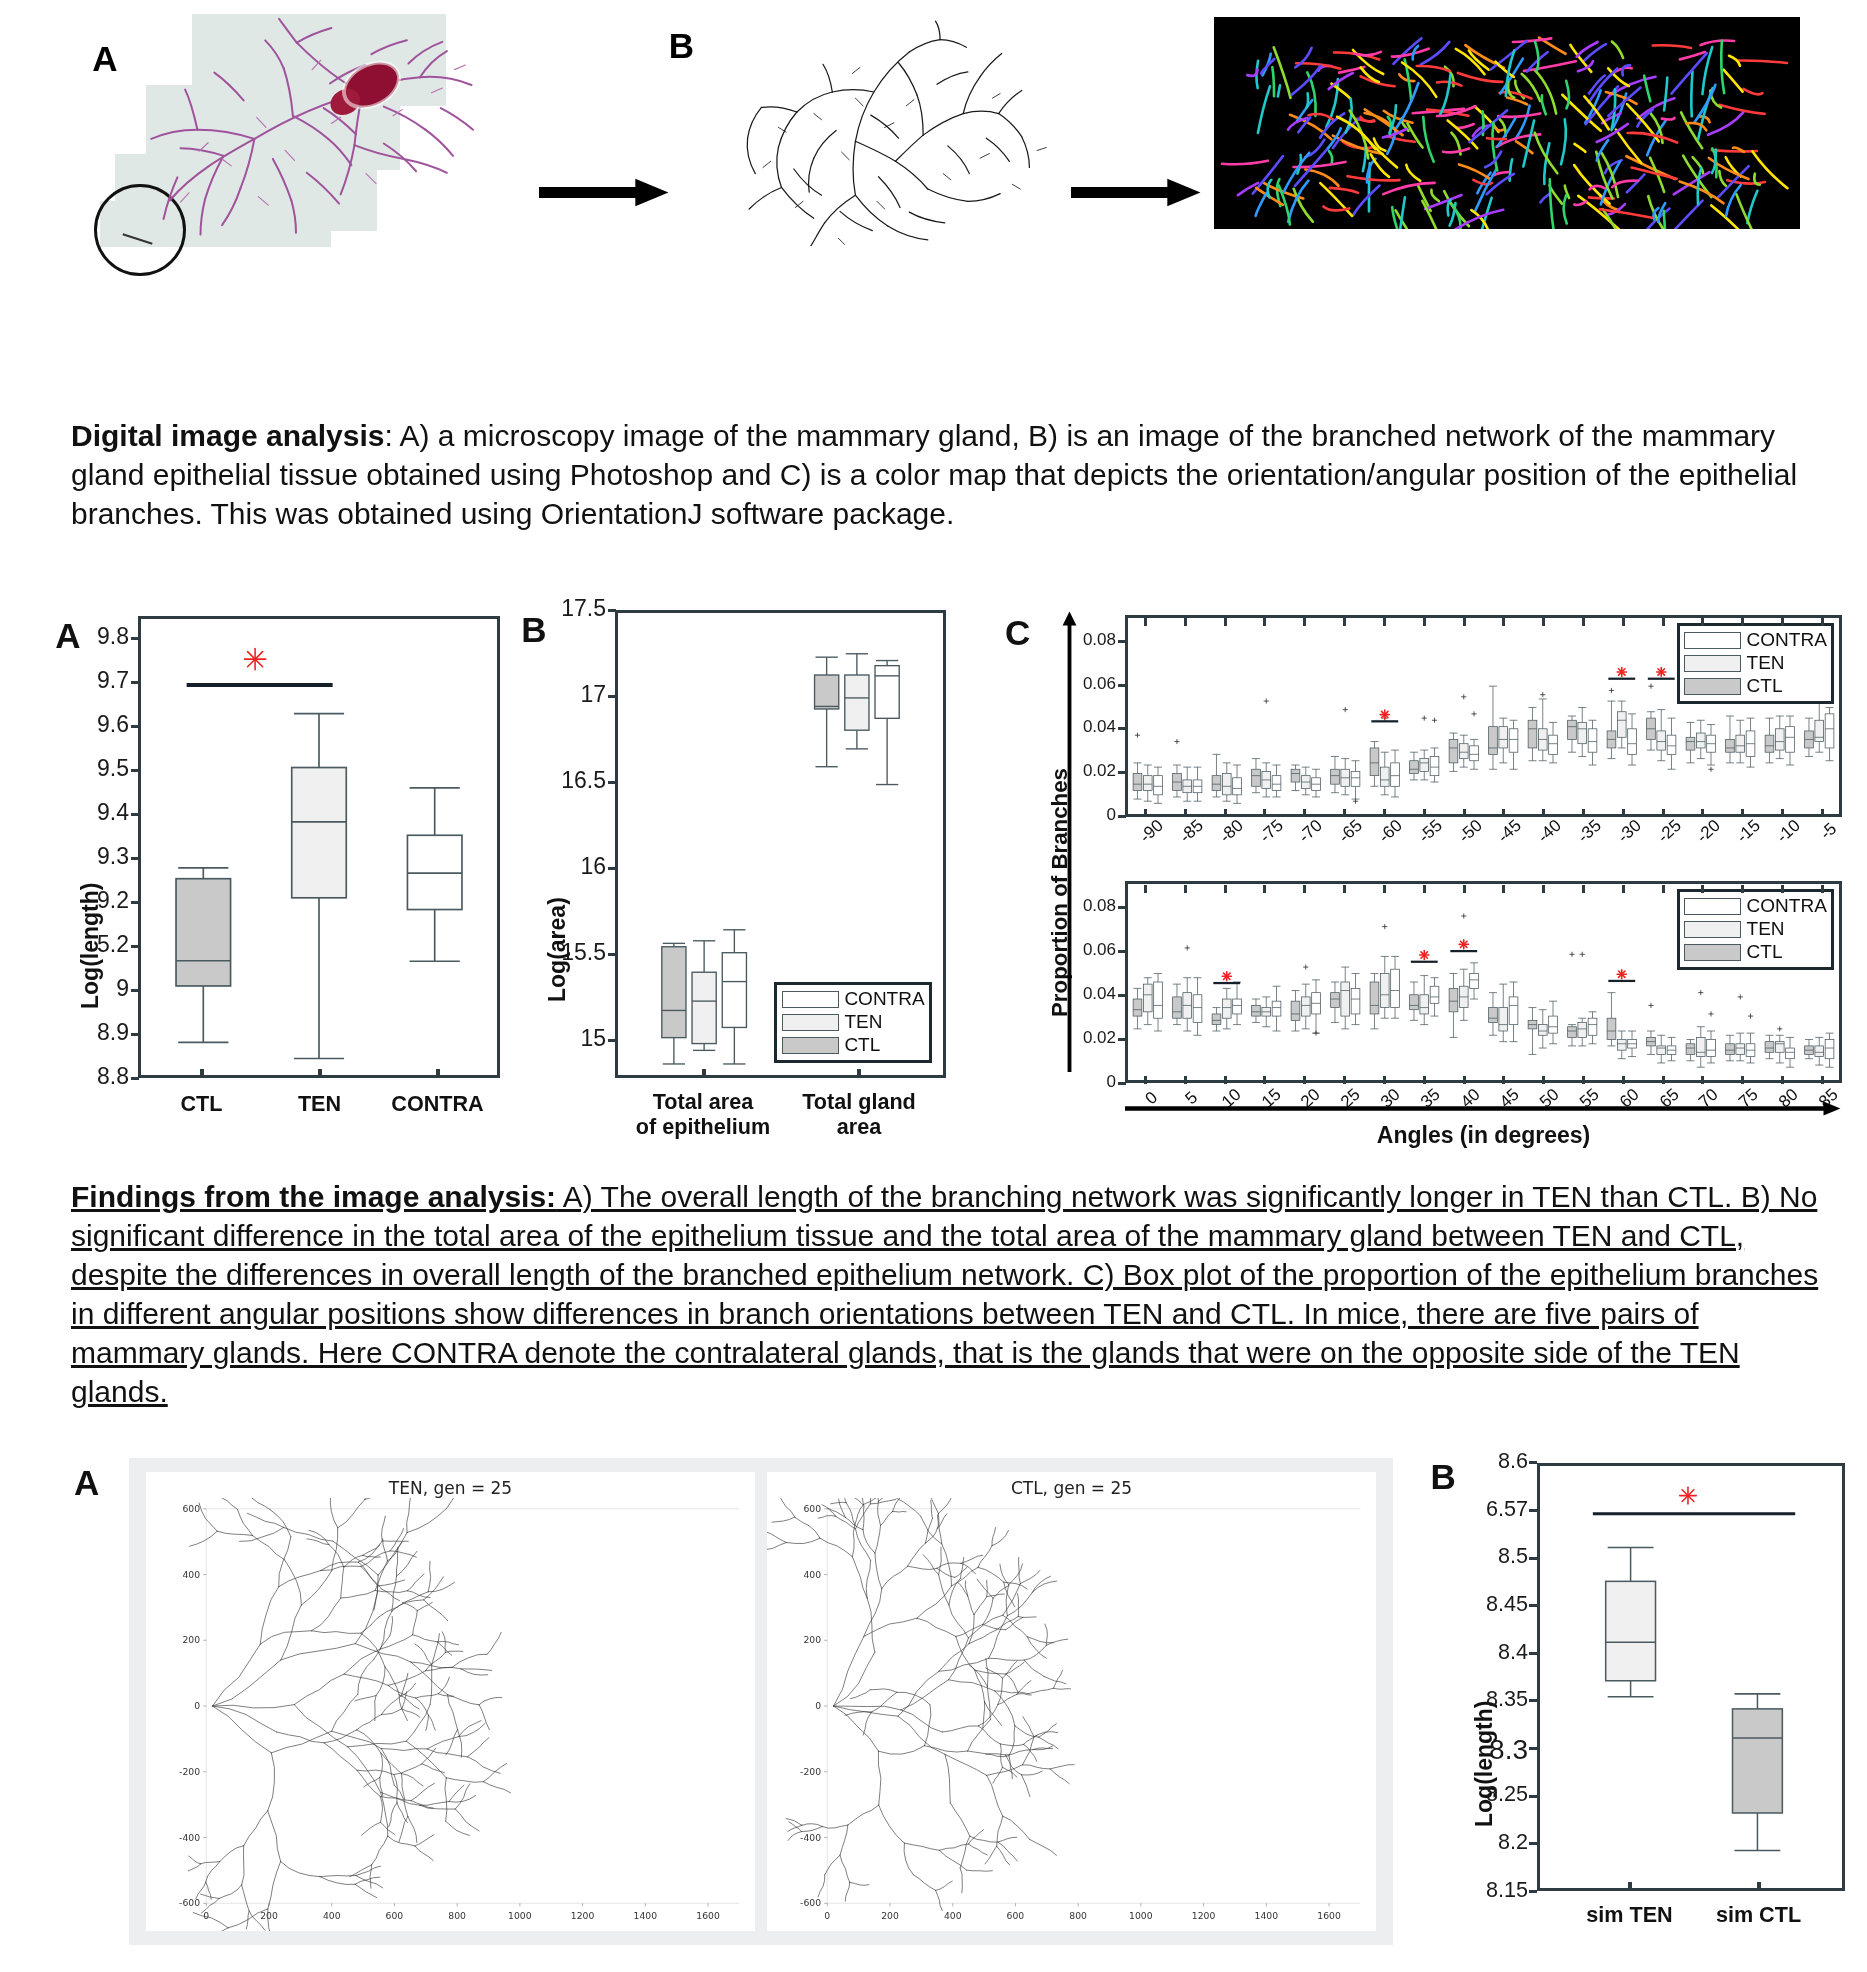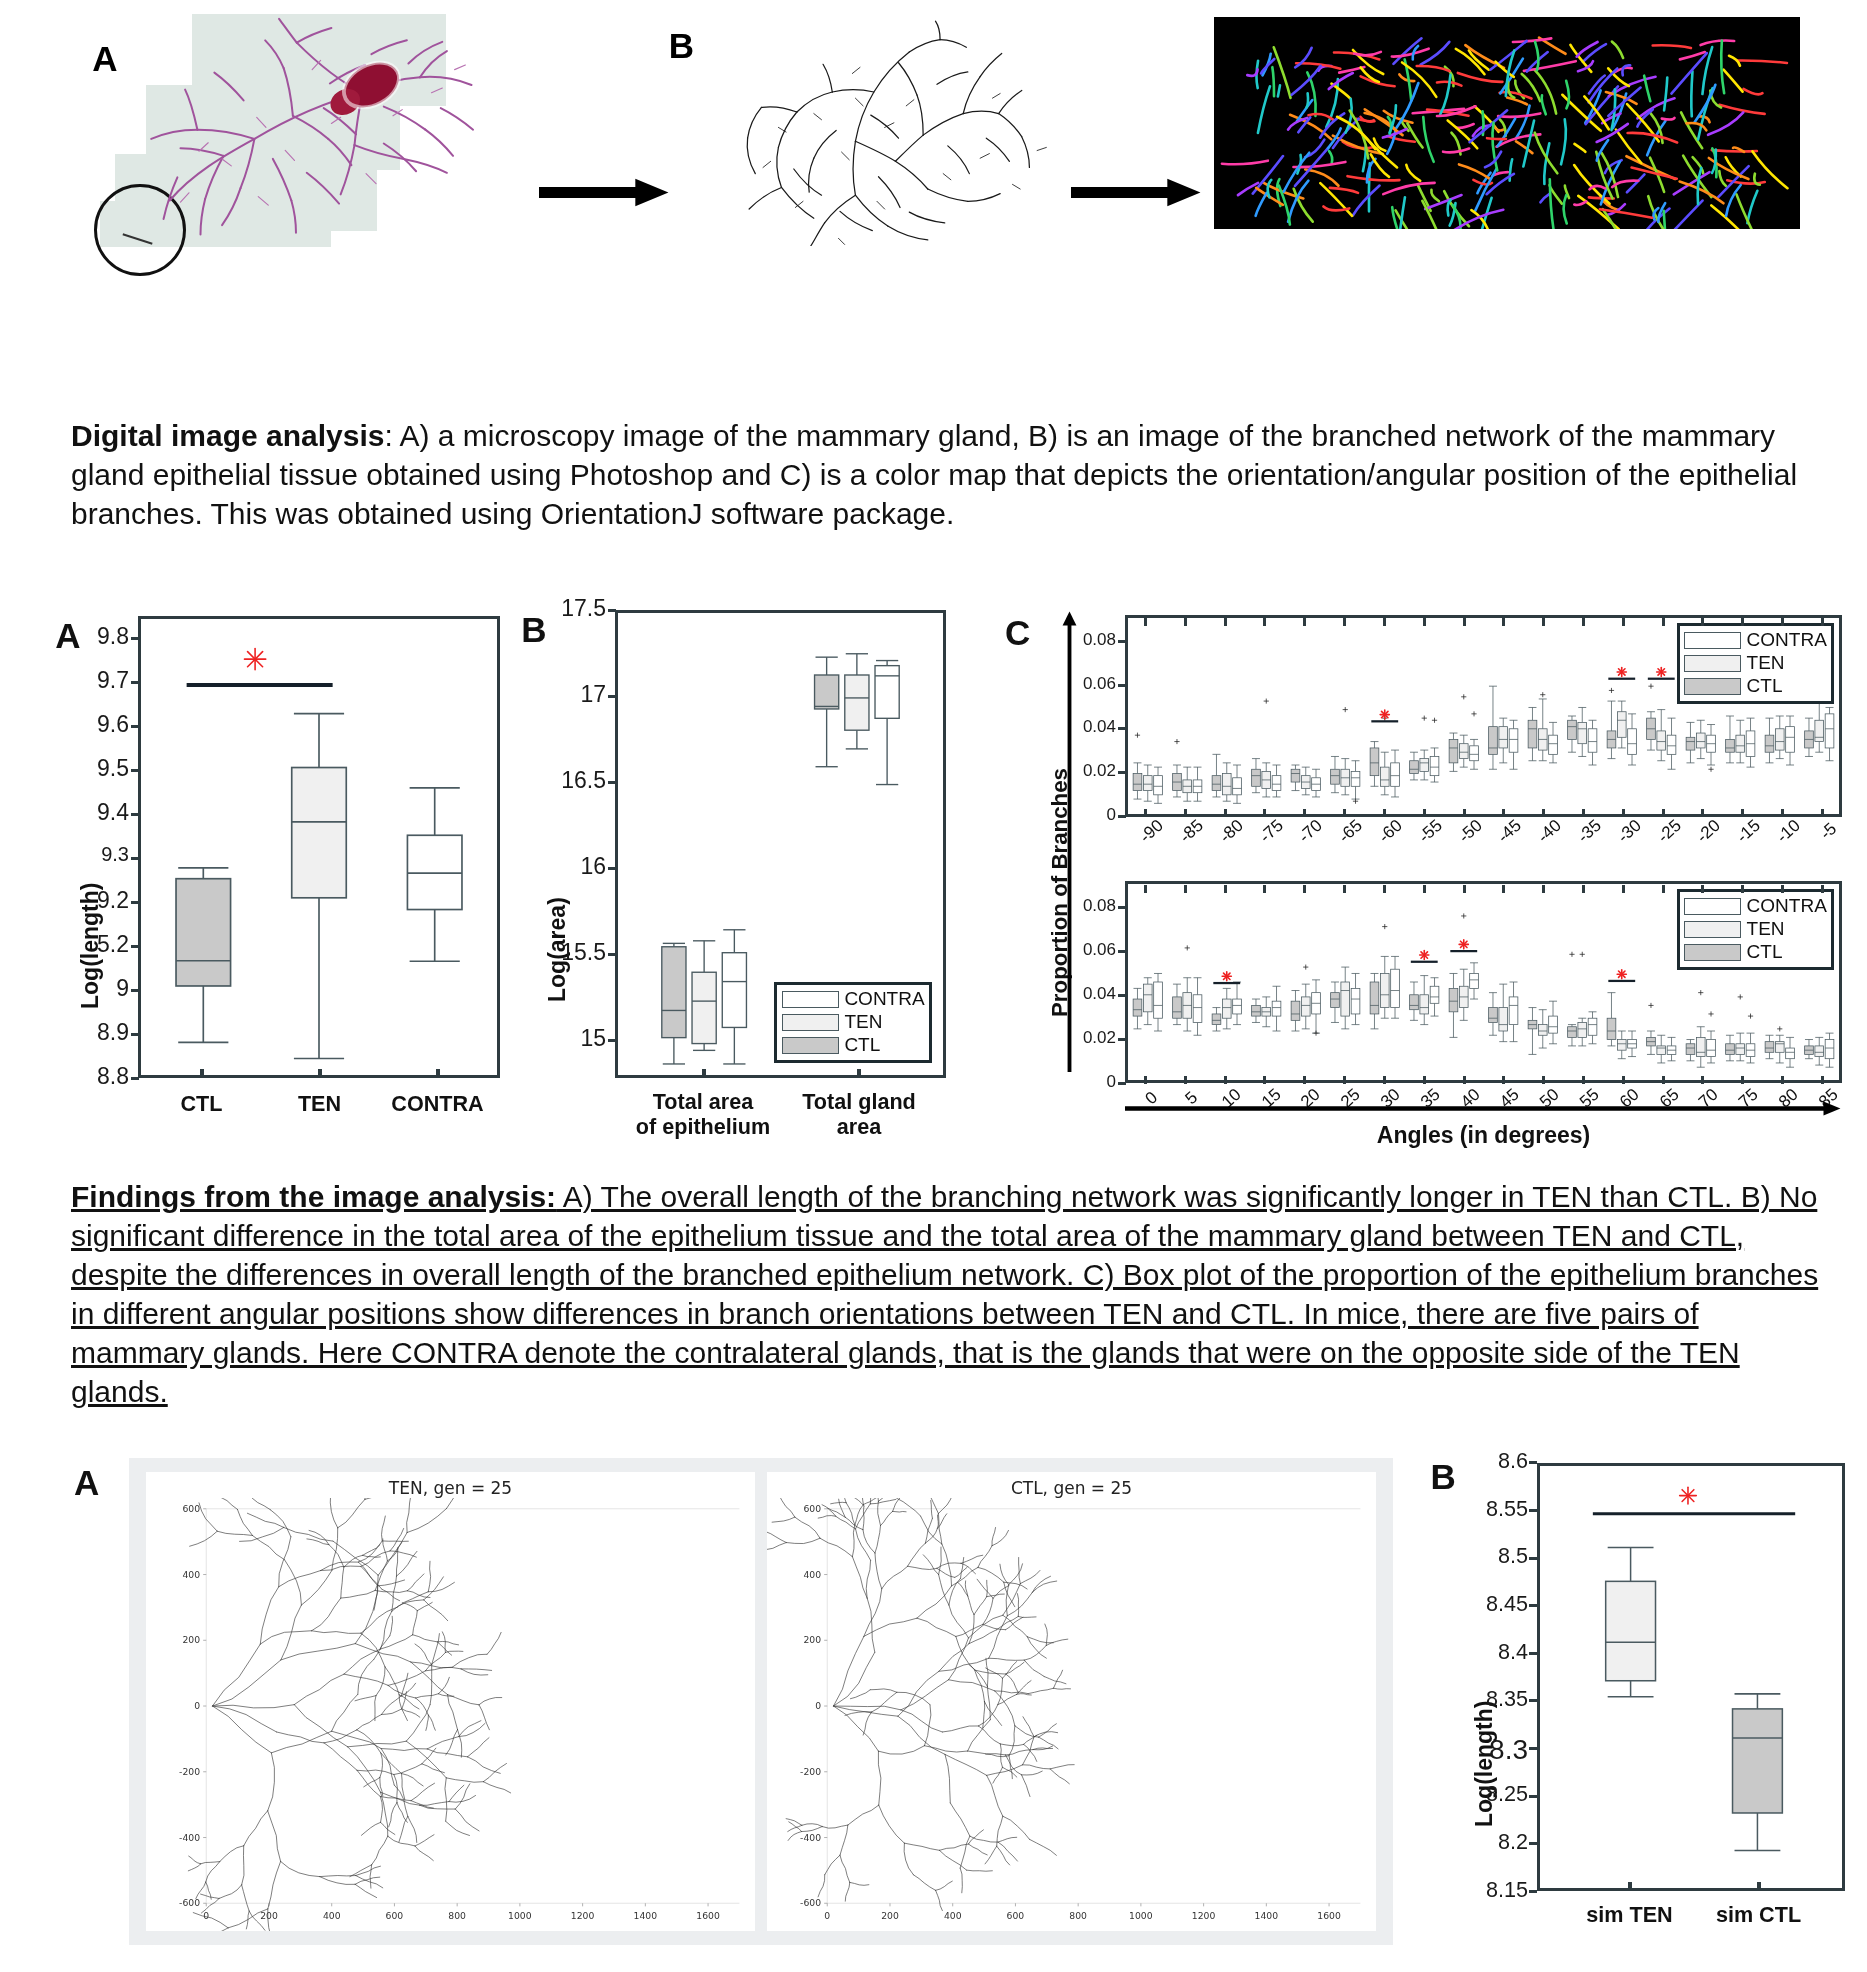--- a/index.html
+++ b/index.html
@@ -544,21 +544,21 @@
         <div class="ytick" style="left: 17px; width: 66px; top: 22px; font-size: 23px;">9.8</div>
         <div class="tickmark" style="left: 85px; top: 36px; width: 7.7px; height: 3.1px;"></div>
         <div class="ytick" style="left: 17px; width: 66px; top: 66px; font-size: 23px;">9.7</div>
         <div class="tickmark" style="left: 85px; top: 80px; width: 7.7px; height: 3.1px;"></div>
         <div class="ytick" style="left: 17px; width: 66px; top: 110px; font-size: 23px;">9.6</div>
         <div class="tickmark" style="left: 85px; top: 124px; width: 7.7px; height: 3.1px;"></div>
         <div class="ytick" style="left: 17px; width: 66px; top: 154px; font-size: 23px;">9.5</div>
         <div class="tickmark" style="left: 85px; top: 168px; width: 7.7px; height: 3.1px;"></div>
         <div class="ytick" style="left: 17px; width: 66px; top: 198px; font-size: 23px;">9.4</div>
         <div class="tickmark" style="left: 85px; top: 212px; width: 7.7px; height: 3.1px;"></div>
-        <div class="ytick" style="left: 17px; width: 66px; top: 242px; font-size: 20px;">9.3</div>
+        <div class="ytick" style="left: 17px; width: 66px; top: 242px; font-size: 23px;">9.3</div>
         <div class="tickmark" style="left: 85px; top: 256px; width: 7.7px; height: 3.1px;"></div>
         <div class="ytick" style="left: 17px; width: 66px; top: 286px; font-size: 23px;">9.2</div>
         <div class="tickmark" style="left: 85px; top: 300px; width: 7.7px; height: 3.1px;"></div>
         <div class="ytick" style="left: 17px; width: 66px; top: 330px; font-size: 23px;">5.2</div>
         <div class="tickmark" style="left: 85px; top: 344px; width: 7.7px; height: 3.1px;"></div>
         <div class="ytick" style="left: 17px; width: 66px; top: 374px; font-size: 23px;">9</div>
         <div class="tickmark" style="left: 85px; top: 388px; width: 7.7px; height: 3.1px;"></div>
         <div class="ytick" style="left: 17px; width: 66px; top: 418px; font-size: 23px;">8.9</div>
         <div class="tickmark" style="left: 85px; top: 432px; width: 7.7px; height: 3.1px;"></div>
         <div class="ytick" style="left: 17px; width: 66px; top: 462px; font-size: 23px;">8.8</div>
@@ -2162,21 +2162,21 @@
             <line x1="185" y1="39.013333333333605" x2="207" y2="39.013333333333605"></line>
             <line x1="188.22182540694797" y1="31.235158740281584" x2="203.77817459305203" y2="46.79150792638563"></line>
             <line x1="196" y1="28.013333333333605" x2="196" y2="50.013333333333605"></line>
             <line x1="203.77817459305203" y1="31.235158740281584" x2="188.22182540694797" y2="46.79150792638563"></line>
           </g>
         </svg>
     </div>
     <div id="bot-b-yticks">
         <div class="ytick" style="left: 23px; width: 76px; top: -0.8px; font-size: 21.6px;">8.6</div>
         <div class="tickmark" style="left: 100px; top: 12.3px; width: 7.7px; height: 3.1px;"></div>
-        <div class="ytick" style="left: 23px; width: 76px; top: 47px; font-size: 21.6px;">8.55</div>
+        <div class="ytick" style="left: 23px; width: 76px; top: 47px; font-size: 21.6px;">6.57</div>
         <div class="tickmark" style="left: 100px; top: 60px; width: 7.7px; height: 3.1px;"></div>
         <div class="ytick" style="left: 23px; width: 76px; top: 94px; font-size: 21.6px;">8.5</div>
         <div class="tickmark" style="left: 100px; top: 108px; width: 7.7px; height: 3.1px;"></div>
         <div class="ytick" style="left: 23px; width: 76px; top: 142px; font-size: 21.6px;">8.45</div>
         <div class="tickmark" style="left: 100px; top: 155px; width: 7.7px; height: 3.1px;"></div>
         <div class="ytick" style="left: 23px; width: 76px; top: 190px; font-size: 21.6px;">8.4</div>
         <div class="tickmark" style="left: 100px; top: 203px; width: 7.7px; height: 3.1px;"></div>
         <div class="ytick" style="left: 23px; width: 76px; top: 237px; font-size: 21.6px;">8.35</div>
         <div class="tickmark" style="left: 100px; top: 250px; width: 7.7px; height: 3.1px;"></div>
         <div class="ytick" style="left: 23px; width: 76px; top: 285px; font-size: 28px;">8.3</div>

